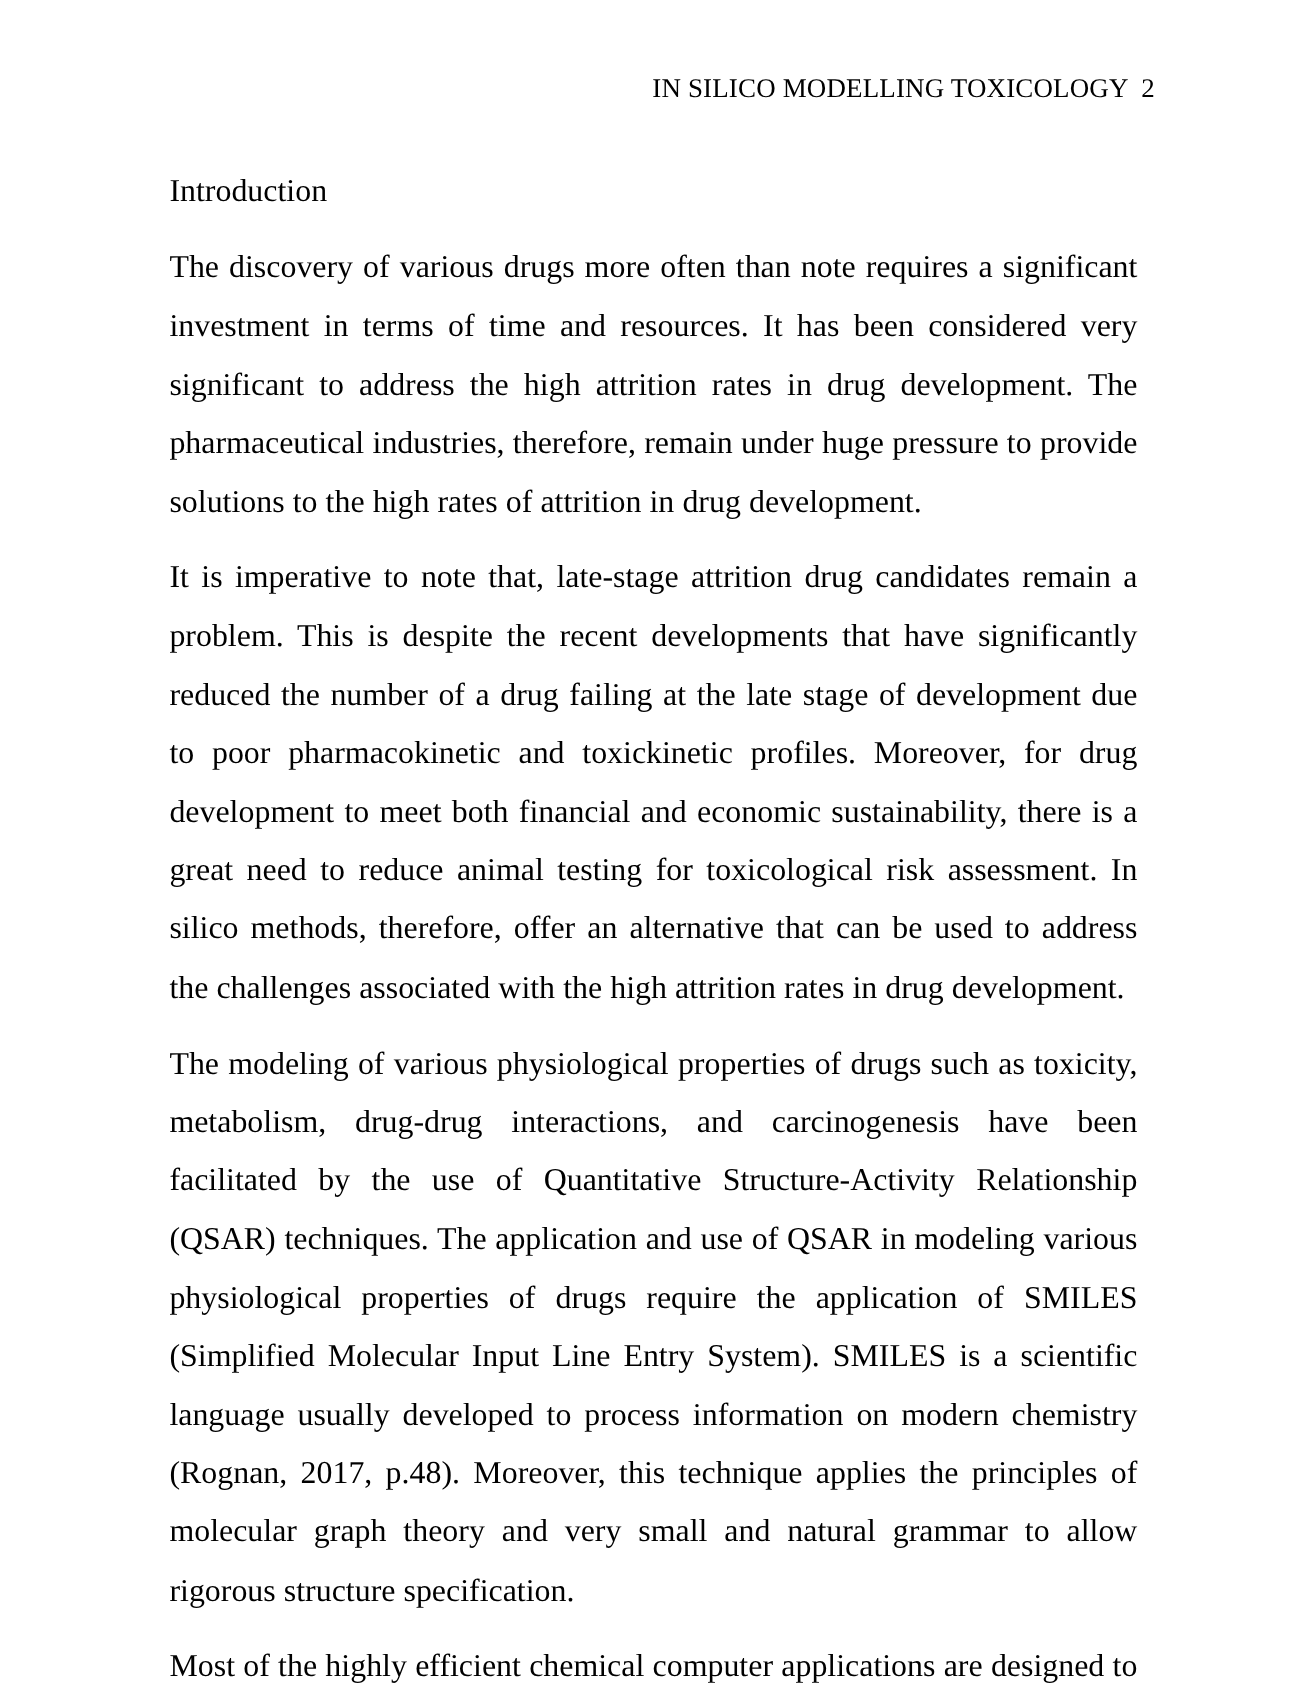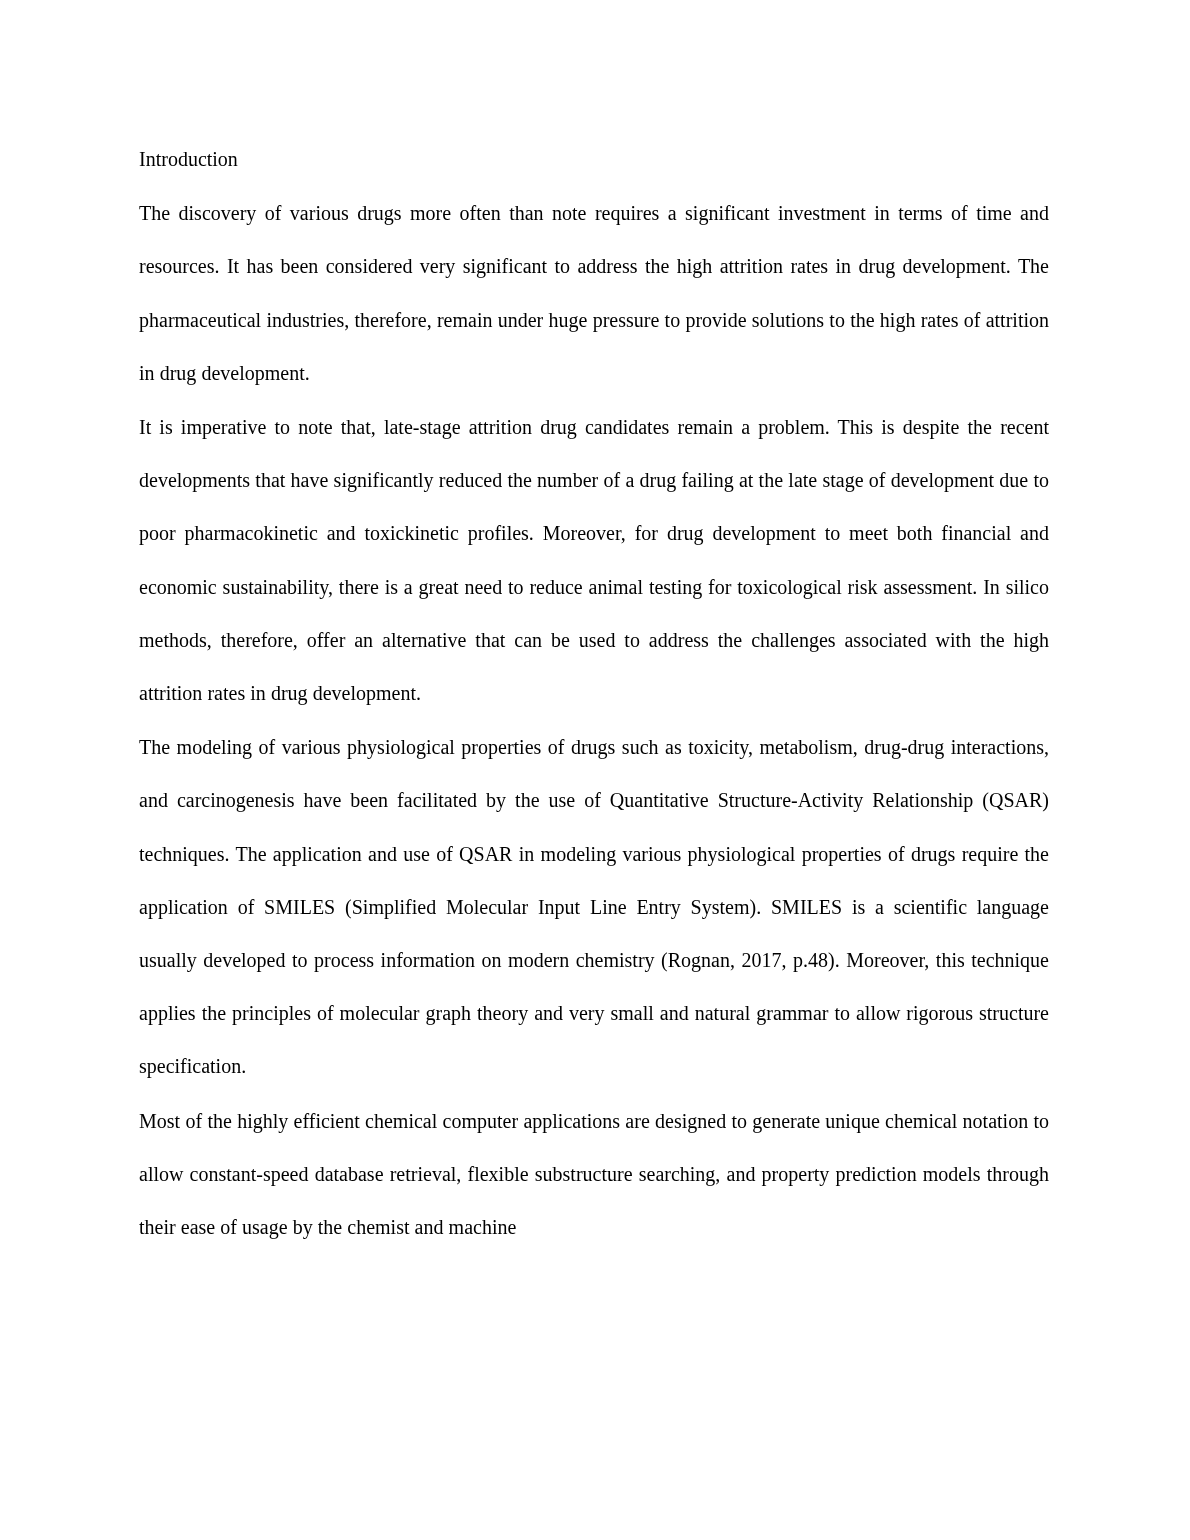--- a/index.html
+++ b/index.html
@@ -32,43 +32,44 @@
     white-space: pre;
     line-height: 1.2;
   }
   .body-block {
     position: absolute;
     top: 132px;
     left: 138px;
     width: 912px;
   }
   .para {
-    font-size: 20px;
+    font-size: 29px;
     line-height: 53.2px;
     text-align: justify;
     text-justify: inter-word;
-    margin: 1px;
+    margin: 16px;
     text-indent: 0;
     hyphens: none;
     -webkit-hyphens: none;
     word-spacing: 0.1px;
   }
   .para.section-heading {
     text-align: left;
   }
   
   .para.truncated {
     text-align: justify;
   }
 </style>
 </head>
 <body>
 
 <div class="page">
 
+  <div class="running-head">IN SILICO MODELLING TOXICOLOGY  2</div>
 
   <div class="body-block">
 
     <p class="para section-heading">Introduction</p>
 
     <p class="para">The discovery of various drugs more often than note requires a significant investment in terms of time and resources. It has been considered very significant to address the high attrition rates in drug development. The pharmaceutical industries, therefore, remain under huge pressure to provide solutions to the high rates of attrition in drug development.</p>
 
     <p class="para">It is imperative to note that, late-stage attrition drug candidates remain a problem. This is despite the recent developments that have significantly reduced the number of a drug failing at the late stage of development due to poor pharmacokinetic and toxickinetic profiles. Moreover, for drug development to meet both financial and economic sustainability, there is a great need to reduce animal testing for toxicological risk assessment. In silico methods, therefore, offer an alternative that can be used to address the challenges associated with the high attrition rates in drug development.</p>
 
     <p class="para">The modeling of various physiological properties of drugs such as toxicity, metabolism, drug-drug interactions, and carcinogenesis have been facilitated by the use of Quantitative Structure-Activity Relationship (QSAR) techniques. The application and use of QSAR in modeling various physiological properties of drugs require the application of SMILES (Simplified Molecular Input Line Entry System). SMILES is a scientific language usually developed to process information on modern chemistry (Rognan, 2017, p.48). Moreover, this technique applies the principles of molecular graph theory and very small and natural grammar to allow rigorous structure specification.</p>

